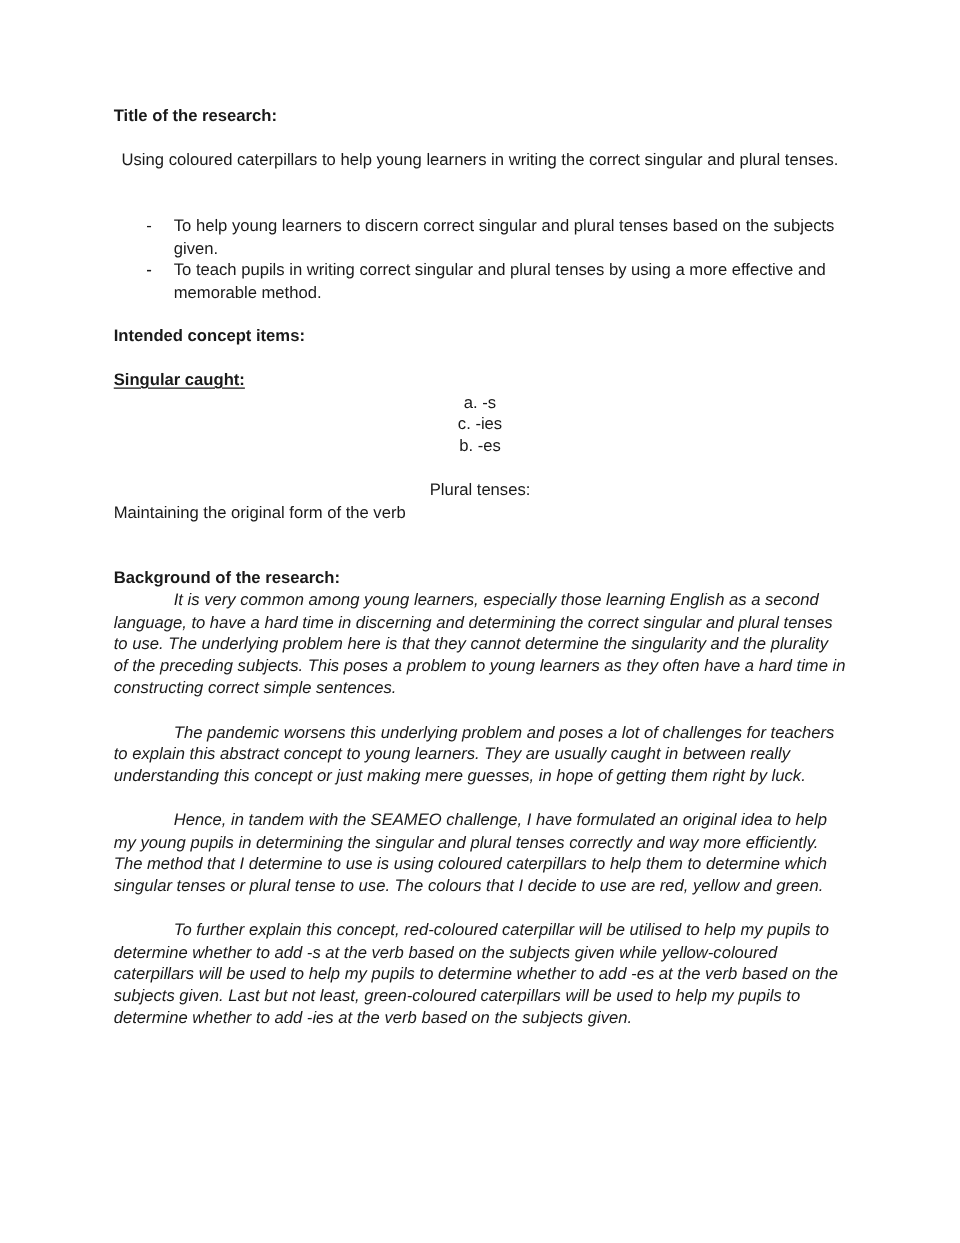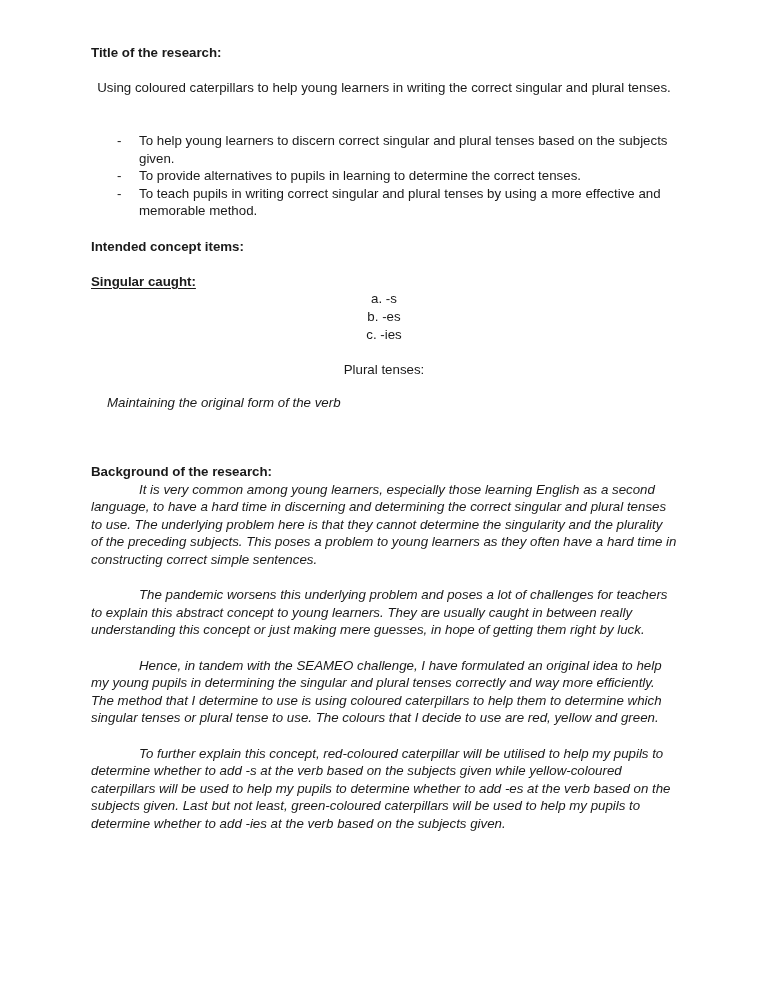--- a/index.html
+++ b/index.html
@@ -13,21 +13,21 @@
     font-family: "Liberation Sans", sans-serif;
     color: #1a1a1a;
     -webkit-font-smoothing: antialiased;
   }
   .page {
     position: relative;
     width: 768px;
     height: 994px;
     background: #ffffff;
     box-sizing: border-box;
-    padding: 44px 91px 0 91px;
+    padding: 84px 91px 0 91px;
     overflow: hidden;
   }
   .doc {
     width: 586px;
     font-size: 13.3px;
     line-height: 17.6px;
   }
   .heading {
     font-weight: bold;
     margin: 0;
@@ -44,22 +44,21 @@
   .blank {
     height: 17.6px;
   }
   .underline-bold {
     font-weight: bold;
     text-decoration: underline;
     text-underline-offset: 2px;
     margin: 0;
   }
   .italic {
-    font-style: italic;
-    margin: 16px;
+    margin: 0;
   }
   .aims-list {
     list-style: none;
     margin: 0;
     padding: 0;
   }
   .aims-item {
     position: relative;
     padding-left: 48px;
     margin: 0;
@@ -87,36 +86,35 @@
     <div class="blank"></div>
     <div class="blank"></div>
 
     <ul class="aims-list">
       <li class="aims-item">
         <span class="aims-dash">-</span>
         <span>To help young learners to discern correct singular and plural tenses based on the subjects given.</span>
       </li>
       <li class="aims-item">
         <span class="aims-dash">-</span>
-        <span>To provide alternatives to pupils in learning to determine the correct tenses.</span>
       </li>
       <li class="aims-item">
         <span class="aims-dash">-</span>
         <span>To teach pupils in writing correct singular and plural tenses by using a more effective and memorable method.</span>
       </li>
     </ul>
 
     <div class="blank"></div>
 
     <p class="heading">Intended concept items:</p>
     <div class="blank"></div>
     <p class="underline-bold">Singular caught:</p>
     <p class="abc-line">a. -s</p>
+    <p class="abc-line">c. -ies</p>
     <p class="abc-line">b. -es</p>
-    <p class="abc-line">c. -ies</p>
 
     <div class="blank"></div>
 
     <p class="para">Plural tenses:</p>
     <p class="italic">Maintaining the original form of the verb</p>
 
     <div class="blank"></div>
     <div class="blank"></div>
 
     <p class="heading">Background of the research:</p>

